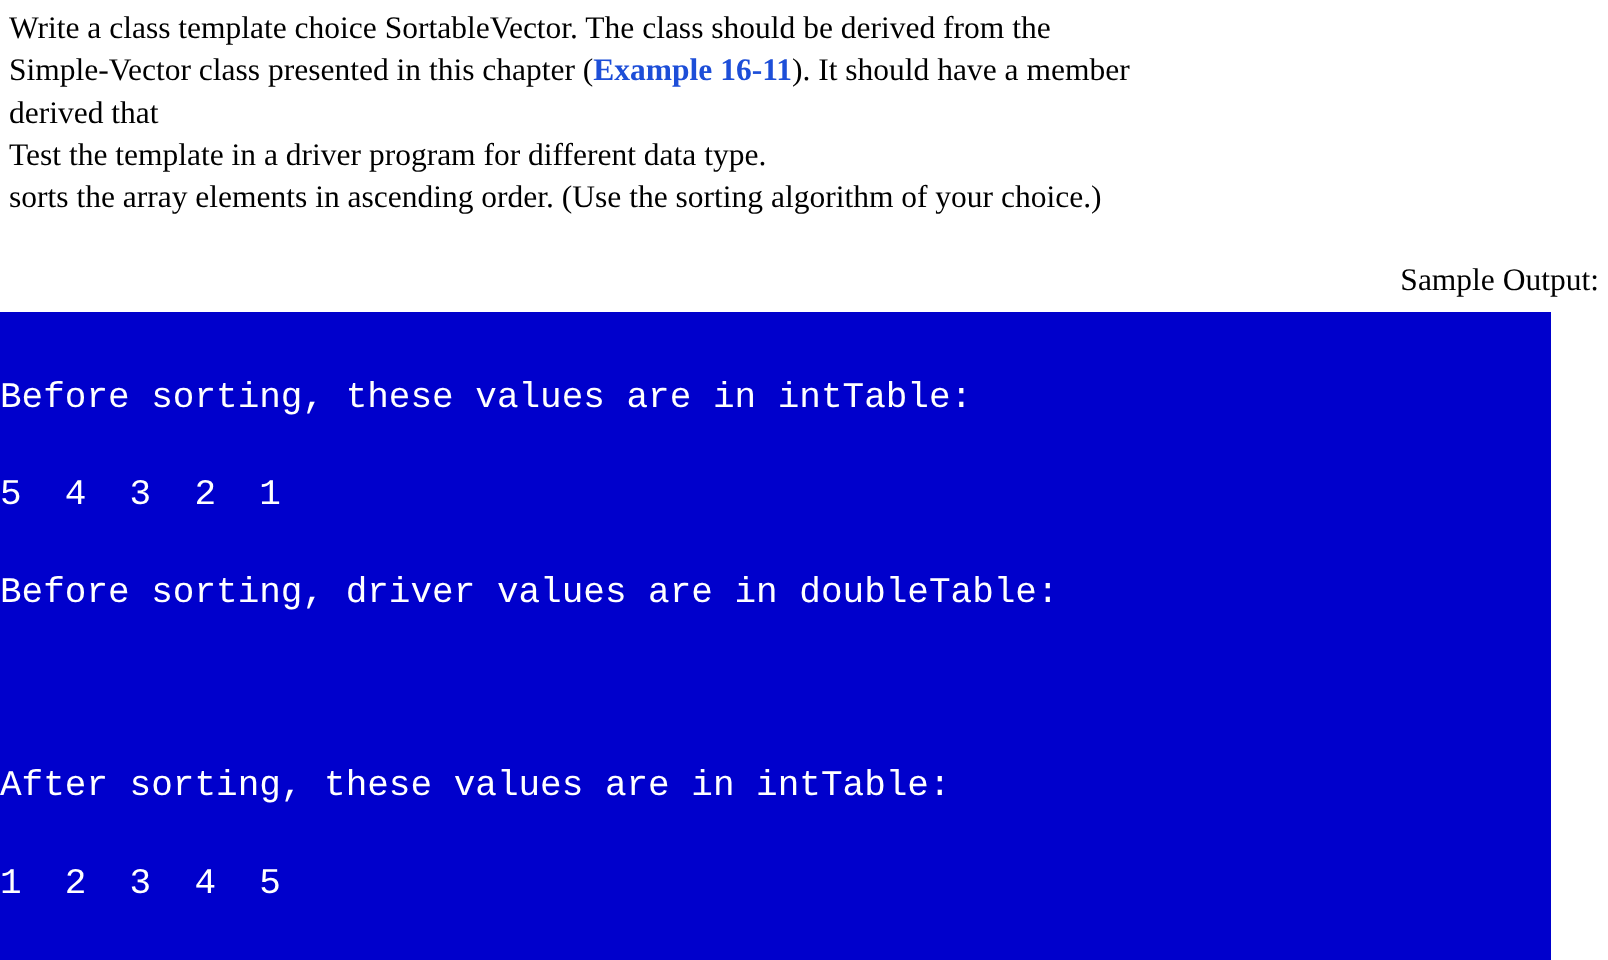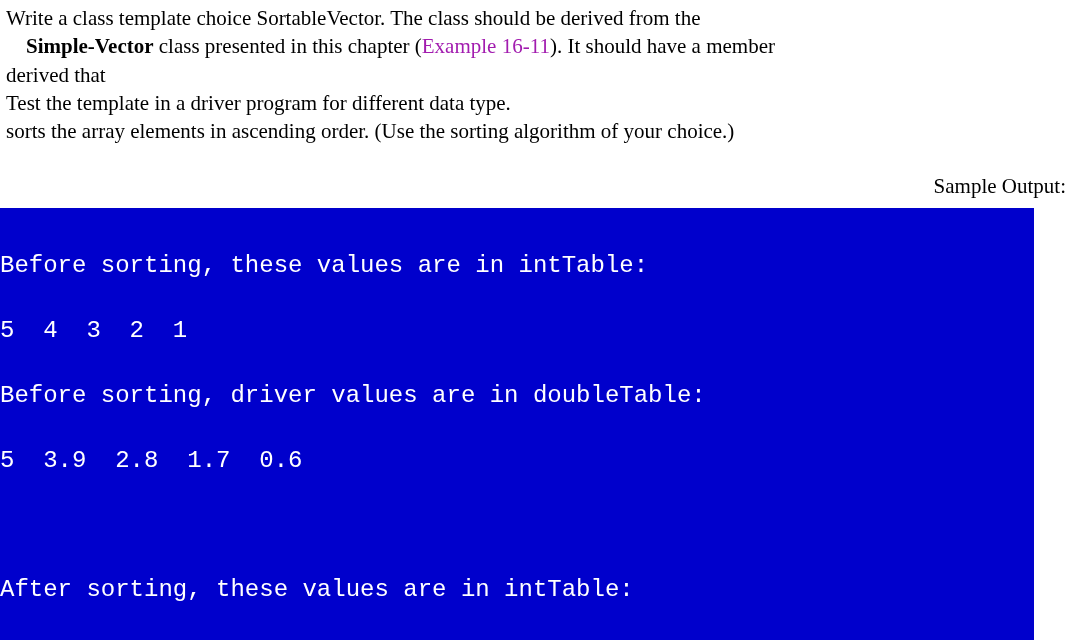--- a/index.html
+++ b/index.html
@@ -21,26 +21,26 @@
     
     .instructions {
       padding: 0 6px;
     }
     
     .instructions p {
       margin: 0;
     }
     
     .bold-inline {
-      font-weight: bold;
-      margin-left: 20px;
+      font-weight: normal;
     }
     
     .red-text {
-      color: #a21caf;
+      color: #1d4ed8;
+      font-weight: bold;
     }
     
     .sample-label {
       margin-top: 26px;
       margin-bottom: 8px;
       padding: 0 6px;
       text-align: right;
     }
     
     .console {
@@ -76,19 +76,18 @@
   <p>Test the template in a driver program for different data type.</p>
   <p>sorts the array elements in ascending order. (Use the sorting algorithm of your choice.)</p>
 </div>
 
 <p class="sample-label">Sample Output:</p>
 
 <div class="console">
 <span class="console-line">Before sorting, these values are in intTable:</span>
 <span class="console-line">5  4  3  2  1</span>
 <span class="console-line">Before sorting, driver values are in doubleTable:</span>
-<span class="console-line">5  3.9  2.8  1.7  0.6</span>
 <div class="blank-line"></div>
 <span class="console-line">After sorting, these values are in intTable:</span>
 <span class="console-line">1  2  3  4  5</span>
 
 
 </div>
 
 </body></html>

